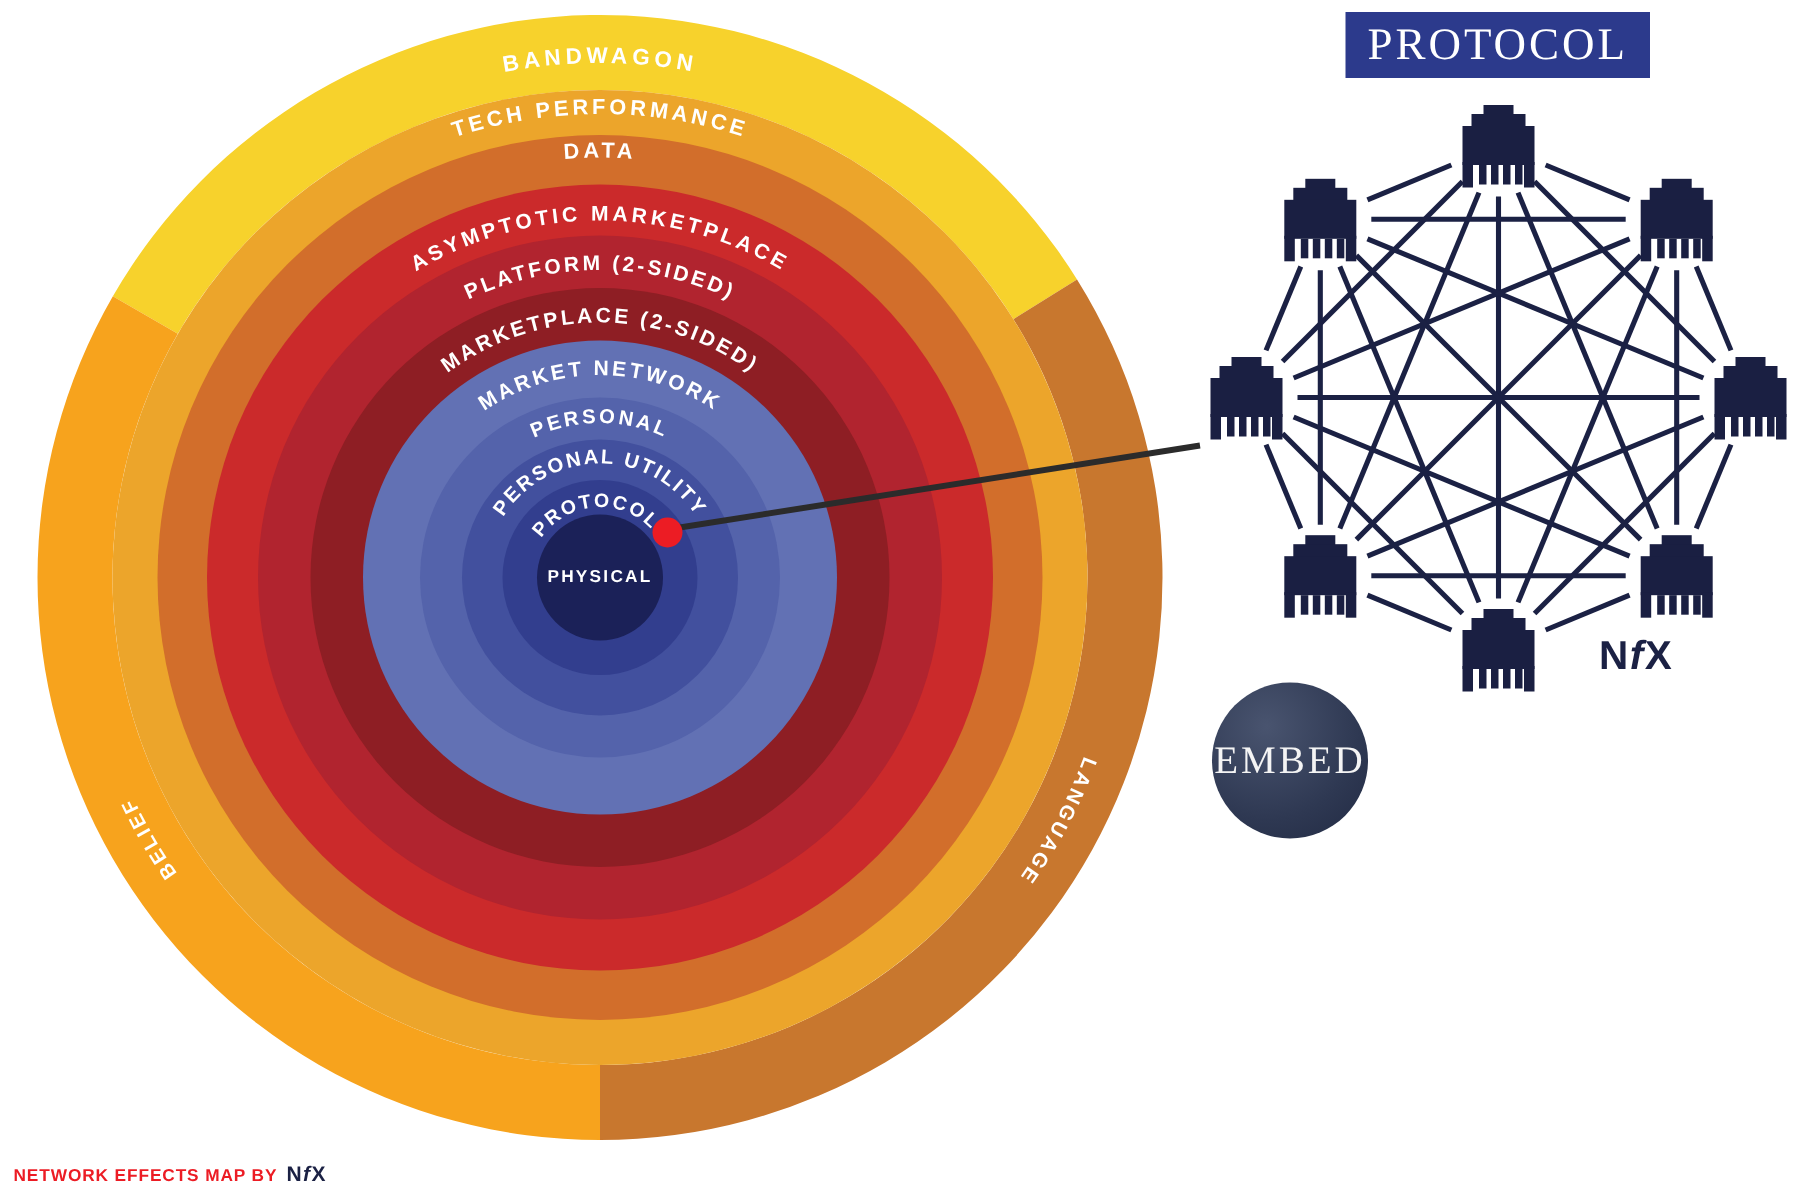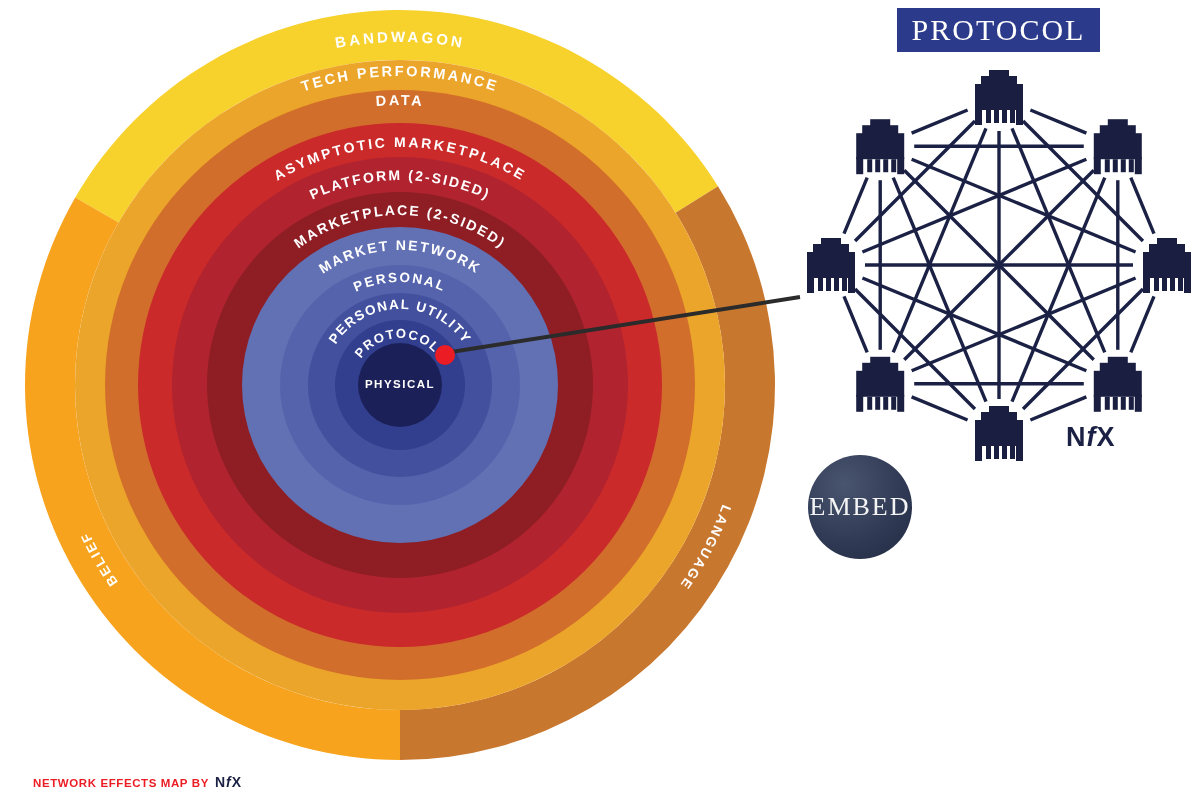--- a/index.html
+++ b/index.html
@@ -8,21 +8,21 @@
   svg{position:absolute;left:0;top:0;}
   .overlay{position:absolute;}
   .protocol-title{background:#2C3A8C;color:#fff;text-align:center;
     font-family:"Liberation Serif",serif;font-size:30px;letter-spacing:2px;
     height:44px;line-height:44px;}
   .sphere{border-radius:50%;display:flex;align-items:center;justify-content:center;
     color:#F4F4F4;font-family:"Liberation Serif",serif;letter-spacing:2px;}
   .nfx-logo{font-family:Liberation Sans, sans-serif;font-weight:600;color:#1B2144;}
   .nfx-logo .f{font-style:italic;font-weight:600;padding:0 1px;}
   .credit{display:flex;align-items:baseline;gap:6px;}
-  .credit-text{font-weight:bold;font-size:11.5px;letter-spacing:0.6px;margin-left:24px;}
+  .credit-text{font-weight:bold;font-size:11.5px;letter-spacing:0.6px;}
   .credit .nfx-logo{font-size:14px;}
 </style>
 </head>
 <body>
 
 <div class="canvas">
 
   <svg id="map-svg" width="1200" height="800" viewBox="0 0 1200 800">
       <path d="M75.2404735808355 197.49999999999997 A375 375 0 0 1 718.0180360586597 186.28027591254815 L675.6156312508384 212.77623912420842 A325 325 0 0 0 118.54174377005745 222.49999999999997 Z" fill="#F7D22C"></path>
       <path d="M718.0180360586597 186.28027591254815 A375 375 0 0 1 400.00000000000006 760 L400.00000000000006 710 A325 325 0 0 0 675.6156312508384 212.77623912420842 Z" fill="#C8772E"></path>

